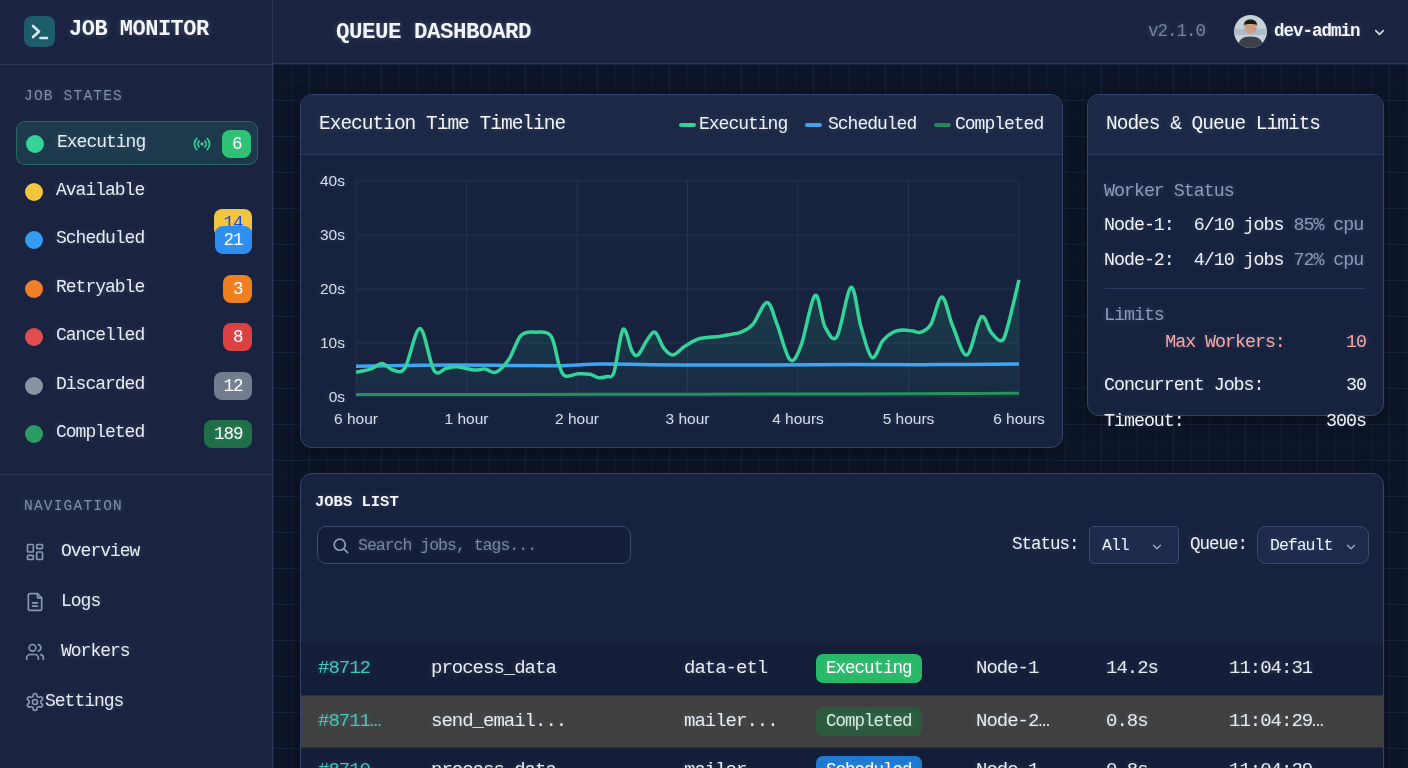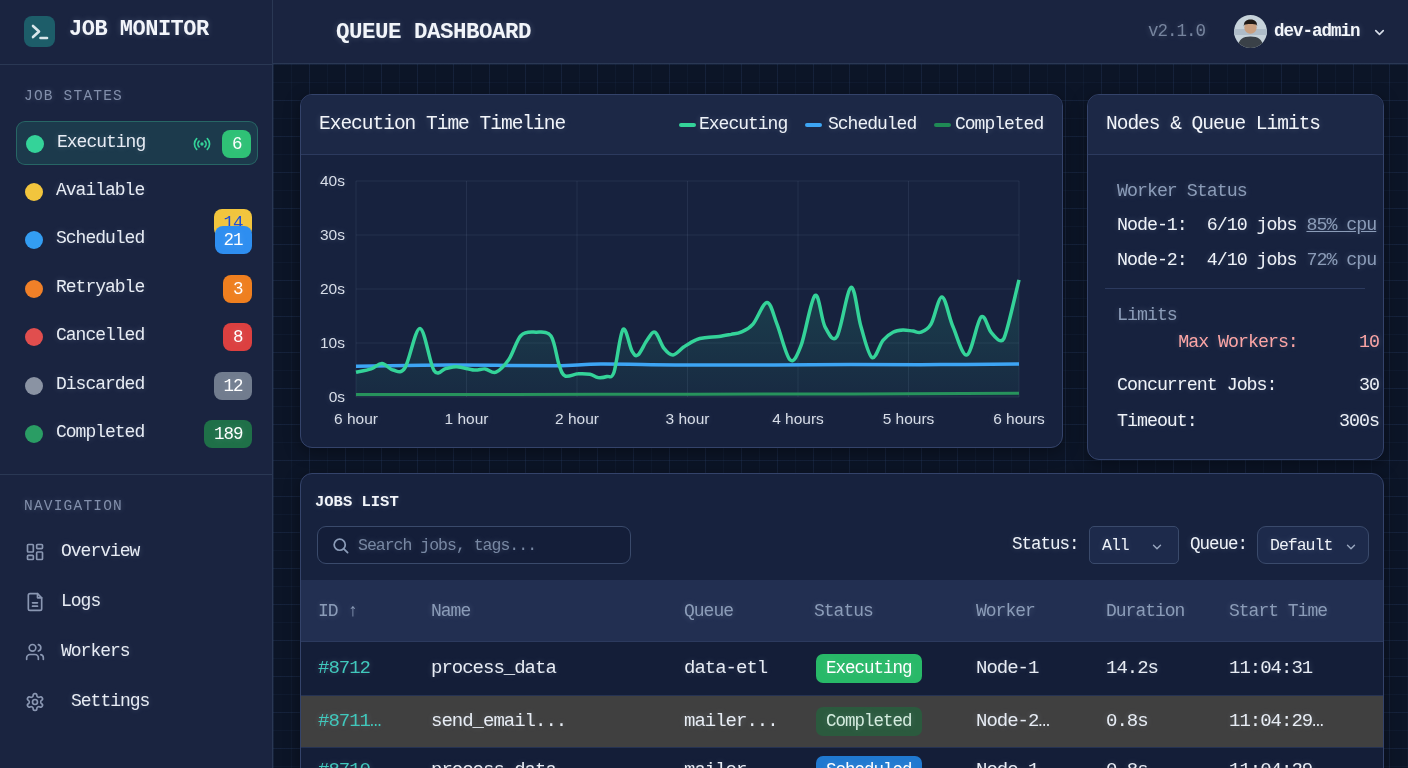--- a/index.html
+++ b/index.html
@@ -23,21 +23,21 @@
 .slabel{color:#828fab;font-size:14.5px;letter-spacing:1.2px;font-weight:400;}
 .srow{position:absolute;left:16px;width:242px;height:44px;border-radius:9px;}
 .sdot{position:absolute;left:9px;top:13px;width:18px;height:18px;border-radius:50%;}
 .sname{position:absolute;left:40px;top:10px;font-size:18px;color:#e7ecf4;}
 .sbadge{position:absolute;right:6px;top:8px;height:28px;border-radius:8px;font-size:17.5px;font-weight:400;line-height:28px;padding:0 9.5px;color:#fff;text-align:center;}
 .nrow{position:absolute;left:25px;font-size:18px;color:#e7ecf4;}
 .nicon{position:absolute;left:25px;width:20px;height:20px;}
 
 .h1{color:#f2f5fa;font-size:22.5px;font-weight:700;letter-spacing:-0.5px;}
 
-.kv{position:absolute;left:1104px;width:262px;font-size:18.3px;white-space:pre;margin-left:13px;}
+.kv{position:absolute;left:1104px;width:262px;font-size:18.3px;white-space:pre;}
 
 .th{position:absolute;color:#8b9cb8;font-size:18px;top:0;line-height:62px;}
 .td{position:absolute;color:#e7ecf4;font-size:19px;}
 .badge{display:inline-block;height:29px;line-height:29px;border-radius:7px;padding:0 10px;font-size:17.5px;}
 </style></head>
 <body>
 <div class="abs" id="main-bg"></div>
 <div class="abs" id="sidebar"></div>
 <div class="abs" id="topbar"></div>
 
@@ -116,21 +116,21 @@
     <path d="M16 21v-2a4 4 0 0 0-4-4H6a4 4 0 0 0-4 4v2"></path>
     <circle cx="9" cy="7" r="4"></circle>
     <path d="M22 21v-2a4 4 0 0 0-3-3.87"></path>
     <path d="M16 3.13a4 4 0 0 1 0 7.75"></path>
   </svg>
 <div class="abs nrow" style="left:61px;top:641px;">Workers</div>
 <svg class="abs nicon" style="top:692px;" viewBox="0 0 24 24" fill="none" stroke="#8a97b2" stroke-width="2" stroke-linecap="round" stroke-linejoin="round">
     <path d="M12.22 2h-.44a2 2 0 0 0-2 2v.18a2 2 0 0 1-1 1.73l-.43.25a2 2 0 0 1-2 0l-.15-.08a2 2 0 0 0-2.73.73l-.22.38a2 2 0 0 0 .73 2.73l.15.1a2 2 0 0 1 1 1.72v.51a2 2 0 0 1-1 1.74l-.15.09a2 2 0 0 0-.73 2.73l.22.38a2 2 0 0 0 2.73.73l.15-.08a2 2 0 0 1 2 0l.43.25a2 2 0 0 1 1 1.73V20a2 2 0 0 0 2 2h.44a2 2 0 0 0 2-2v-.18a2 2 0 0 1 1-1.73l.43-.25a2 2 0 0 1 2 0l.15.08a2 2 0 0 0 2.73-.73l.22-.39a2 2 0 0 0-.73-2.73l-.15-.08a2 2 0 0 1-1-1.74v-.5a2 2 0 0 1 1-1.74l.15-.09a2 2 0 0 0 .73-2.73l-.22-.38a2 2 0 0 0-2.73-.73l-.15.08a2 2 0 0 1-2 0l-.43-.25a2 2 0 0 1-1-1.73V4a2 2 0 0 0-2-2z"></path>
     <circle cx="12" cy="12" r="3"></circle>
   </svg>
-<div class="abs nrow" style="left:71px;top:691px;text-align:center;">Settings</div>
+<div class="abs nrow" style="left:45px;top:691px;text-align:center;">Settings</div>
 
 <div class="abs h1" style="left:296px;top:19px;margin-left:40px;">QUEUE DASHBOARD</div>
 <div class="abs" style="left:1148px;top:21px;color:#76849e;font-size:17.5px;">v2.1.0</div>
 <svg class="abs" style="left:1234px;top:15px;" width="33" height="33" viewBox="0 0 33 33">
     <defs>
       <clipPath id="av">
         <circle cx="16.5" cy="16.5" r="16.5"></circle>
       </clipPath>
     </defs>
     <g clip-path="url(#av)">
@@ -194,26 +194,26 @@
         <text x="607.5" y="329">5 hours</text>
         <text x="718" y="329">6 hours</text>
     </g>
     <path d="M55.0,277.2 C57.5,276.6 65.7,275.4 70.0,273.9 C74.3,272.5 77.3,268.3 81.0,268.5 C84.7,268.7 88.2,274.3 92.0,275.0 C95.8,275.7 99.5,279.8 104.0,272.8 C108.5,265.9 114.2,233.0 119.0,233.4 C123.8,233.9 128.7,268.9 133.0,275.5 C137.3,282.2 141.2,274.0 145.0,273.4 C148.8,272.8 151.3,271.5 156.0,271.8 C160.7,272.0 168.3,274.6 173.0,275.0 C177.7,275.4 180.3,273.6 184.0,273.9 C187.7,274.3 191.0,278.8 195.0,277.2 C199.0,275.5 203.8,270.3 208.0,264.2 C212.2,258.1 215.5,244.9 220.0,240.4 C224.5,235.9 230.0,237.1 235.0,237.2 C240.0,237.3 246.2,235.6 250.0,241.0 C253.8,246.4 255.7,262.9 258.0,269.6 C260.3,276.3 260.8,279.4 264.0,280.9 C267.2,282.5 272.8,279.0 277.0,278.8 C281.2,278.5 285.7,278.7 289.0,279.3 C292.3,279.9 294.2,282.2 297.0,282.6 C299.8,282.9 303.3,282.4 306.0,281.5 C308.7,280.6 310.3,285.0 313.0,277.2 C315.7,269.3 319.0,238.0 322.0,234.5 C325.0,231.0 328.5,251.9 331.0,256.1 C333.5,260.3 334.5,261.7 337.0,259.9 C339.5,258.1 343.2,249.1 346.0,245.3 C348.8,241.5 351.2,235.8 354.0,237.2 C356.8,238.5 360.0,249.6 363.0,253.4 C366.0,257.2 368.7,260.1 372.0,259.9 C375.3,259.6 379.2,254.3 383.0,251.8 C386.8,249.3 391.2,246.3 395.0,244.8 C398.8,243.2 402.2,243.1 406.0,242.6 C409.8,242.1 414.0,242.1 418.0,241.5 C422.0,241.0 426.3,240.1 430.0,239.4 C433.7,238.6 436.3,238.9 440.0,237.2 C443.7,235.5 447.7,234.1 452.0,229.1 C456.3,224.2 462.0,207.5 466.0,207.5 C470.0,207.5 472.2,219.6 476.0,229.1 C479.8,238.6 485.0,261.1 489.0,264.7 C493.0,268.3 495.8,261.4 500.0,250.7 C504.2,240.0 510.0,203.6 514.0,200.5 C518.0,197.3 520.3,225.0 524.0,231.8 C527.7,238.6 531.7,248.1 536.0,241.5 C540.3,234.9 546.0,194.0 550.0,192.4 C554.0,190.8 556.5,220.1 560.0,231.8 C563.5,243.5 567.3,260.3 571.0,262.6 C574.7,264.8 578.5,249.5 582.0,245.3 C585.5,241.1 588.7,238.9 592.0,237.2 C595.3,235.5 598.7,235.2 602.0,235.0 C605.3,234.9 609.0,235.8 612.0,236.1 C615.0,236.5 617.0,238.4 620.0,237.2 C623.0,236.0 626.5,235.0 630.0,229.1 C633.5,223.3 637.3,201.7 641.0,202.1 C644.7,202.6 647.8,222.2 652.0,231.8 C656.2,241.4 661.3,261.5 666.0,259.9 C670.7,258.3 676.0,225.9 680.0,222.1 C684.0,218.3 686.7,233.2 690.0,237.2 C693.3,241.2 697.3,246.4 700.0,245.8 C702.7,245.3 703.0,244.1 706.0,234.0 C709.0,223.8 716.0,193.0 718.0,184.8 L718.0,302.0 L55.0,302.0 Z" fill="url(#gfill)" stroke="none"></path>
     <path d="M55.0,299.6 C95.8,299.5 217.5,299.4 300.0,299.3 C382.5,299.2 480.3,299.2 550.0,299.0 C619.7,298.8 690.0,298.4 718.0,298.2" fill="none" stroke="#27935c" stroke-width="3"></path>
     <path d="M55.0,271.2 C70.8,271.0 115.8,270.2 150.0,270.1 C184.2,270.1 235.0,270.9 260.0,270.7 C285.0,270.5 276.7,269.1 300.0,269.1 C323.3,269.0 358.3,270.0 400.0,270.1 C441.7,270.2 510.0,269.7 550.0,269.6 C590.0,269.5 612.0,269.7 640.0,269.6 C668.0,269.5 705.0,269.1 718.0,269.1" fill="none" stroke="#3da5f4" stroke-width="3.5"></path>
     <path d="M55.0,277.2 C57.5,276.6 65.7,275.4 70.0,273.9 C74.3,272.5 77.3,268.3 81.0,268.5 C84.7,268.7 88.2,274.3 92.0,275.0 C95.8,275.7 99.5,279.8 104.0,272.8 C108.5,265.9 114.2,233.0 119.0,233.4 C123.8,233.9 128.7,268.9 133.0,275.5 C137.3,282.2 141.2,274.0 145.0,273.4 C148.8,272.8 151.3,271.5 156.0,271.8 C160.7,272.0 168.3,274.6 173.0,275.0 C177.7,275.4 180.3,273.6 184.0,273.9 C187.7,274.3 191.0,278.8 195.0,277.2 C199.0,275.5 203.8,270.3 208.0,264.2 C212.2,258.1 215.5,244.9 220.0,240.4 C224.5,235.9 230.0,237.1 235.0,237.2 C240.0,237.3 246.2,235.6 250.0,241.0 C253.8,246.4 255.7,262.9 258.0,269.6 C260.3,276.3 260.8,279.4 264.0,280.9 C267.2,282.5 272.8,279.0 277.0,278.8 C281.2,278.5 285.7,278.7 289.0,279.3 C292.3,279.9 294.2,282.2 297.0,282.6 C299.8,282.9 303.3,282.4 306.0,281.5 C308.7,280.6 310.3,285.0 313.0,277.2 C315.7,269.3 319.0,238.0 322.0,234.5 C325.0,231.0 328.5,251.9 331.0,256.1 C333.5,260.3 334.5,261.7 337.0,259.9 C339.5,258.1 343.2,249.1 346.0,245.3 C348.8,241.5 351.2,235.8 354.0,237.2 C356.8,238.5 360.0,249.6 363.0,253.4 C366.0,257.2 368.7,260.1 372.0,259.9 C375.3,259.6 379.2,254.3 383.0,251.8 C386.8,249.3 391.2,246.3 395.0,244.8 C398.8,243.2 402.2,243.1 406.0,242.6 C409.8,242.1 414.0,242.1 418.0,241.5 C422.0,241.0 426.3,240.1 430.0,239.4 C433.7,238.6 436.3,238.9 440.0,237.2 C443.7,235.5 447.7,234.1 452.0,229.1 C456.3,224.2 462.0,207.5 466.0,207.5 C470.0,207.5 472.2,219.6 476.0,229.1 C479.8,238.6 485.0,261.1 489.0,264.7 C493.0,268.3 495.8,261.4 500.0,250.7 C504.2,240.0 510.0,203.6 514.0,200.5 C518.0,197.3 520.3,225.0 524.0,231.8 C527.7,238.6 531.7,248.1 536.0,241.5 C540.3,234.9 546.0,194.0 550.0,192.4 C554.0,190.8 556.5,220.1 560.0,231.8 C563.5,243.5 567.3,260.3 571.0,262.6 C574.7,264.8 578.5,249.5 582.0,245.3 C585.5,241.1 588.7,238.9 592.0,237.2 C595.3,235.5 598.7,235.2 602.0,235.0 C605.3,234.9 609.0,235.8 612.0,236.1 C615.0,236.5 617.0,238.4 620.0,237.2 C623.0,236.0 626.5,235.0 630.0,229.1 C633.5,223.3 637.3,201.7 641.0,202.1 C644.7,202.6 647.8,222.2 652.0,231.8 C656.2,241.4 661.3,261.5 666.0,259.9 C670.7,258.3 676.0,225.9 680.0,222.1 C684.0,218.3 686.7,233.2 690.0,237.2 C693.3,241.2 697.3,246.4 700.0,245.8 C702.7,245.3 703.0,244.1 706.0,234.0 C709.0,223.8 716.0,193.0 718.0,184.8" fill="none" stroke="#34d399" stroke-width="3.5" stroke-linejoin="round"></path>
   </svg>
 </div>
 
-<div class="abs card" style="left:1087px;top:94px;width:297px;height:366px;">
+<div class="abs card" style="left:1087px;top:94px;width:297px;height:322px;">
   <div class="cardhead"></div>
   <div class="abs" style="left:18px;top:18px;color:#f2f5fa;font-size:19.5px;">Nodes &amp; Queue Limits</div>
 </div>
 <div class="abs kv" style="top:181px;color:#8b9cb8;">Worker Status</div>
-<div class="abs kv" style="top:215px;color:#eef2f8;">Node-1:  6/10 jobs <span style="color:#8b9cb8;text-decoration:underline;">85% cpu</span></div>
+<div class="abs kv" style="top:215px;color:#eef2f8;">Node-1:  6/10 jobs <span style="color:#8b9cb8;">85% cpu</span></div>
 <div class="abs kv" style="top:250px;color:#eef2f8;">Node-2:  4/10 jobs <span style="color:#8b9cb8;">72% cpu</span></div>
 <div class="abs" style="left:1105px;top:288px;width:260px;height:1px;background:#2c3a5e;"></div>
 <div class="abs kv" style="top:305px;color:#8b9cb8;">Limits</div>
 <div class="abs kv" style="top:332px;color:#fca5a5;text-align:center;">Max Workers:<span style="float:right;">10</span></div>
 <div class="abs kv" style="top:375px;color:#eef2f8;">Concurrent Jobs:<span style="float:right;">30</span></div>
 <div class="abs kv" style="top:411px;color:#eef2f8;">Timeout:<span style="float:right;">300s</span></div>
 
 <div class="abs card" style="left:300px;top:473px;width:1084px;height:360px;">
   <div class="abs" style="left:14px;top:19px;color:#f2f5fa;font-size:15.5px;font-weight:700;letter-spacing:0;">JOBS LIST</div>
   <div class="abs" style="left:16px;top:52px;width:314px;height:38px;border:1px solid #3a4a6b;border-radius:9px;background:#141e39;">
@@ -231,29 +231,20 @@
       </svg>
   </div>
   <div class="abs" style="left:889px;top:60px;color:#eef2f8;font-size:17.5px;">Queue:</div>
   <div class="abs" style="left:956px;top:52px;width:112px;height:38px;border:1px solid #3a4a6b;border-radius:9px;background:#1d2a4b;">
     <div class="abs" style="left:12px;top:9px;color:#eef2f8;font-size:16.5px;">Default</div>
     <svg class="abs" style="left:86px;top:13px;" width="14" height="14" viewBox="0 0 24 24" fill="none" stroke="#9aa8c0" stroke-width="2.4" stroke-linecap="round" stroke-linejoin="round">
         <path d="M6 9l6 6 6-6"></path>
       </svg>
   </div>
 
-  <div class="abs" style="left:0;top:106px;width:1082px;height:62px;background:#222f51;border-bottom:1px solid #2c3a5e;">
-    <div class="th" style="left:17px;">ID ↑</div>
-    <div class="th" style="left:130px;">Name</div>
-    <div class="th" style="left:383px;">Queue</div>
-    <div class="th" style="left:513px;">Status</div>
-    <div class="th" style="left:675px;">Worker</div>
-    <div class="th" style="left:805px;">Duration</div>
-    <div class="th" style="left:928px;">Start Time</div>
-  </div>
   <div class="abs" style="left:0;top:168px;width:1082px;height:54px;background:#141e38;border-bottom:1px solid #253252;">
     <div class="td" style="left:17px;top:15px;color:#40c8bc;">#8712</div>
     <div class="td" style="left:130px;top:15px;">process_data</div>
     <div class="td" style="left:383px;top:15px;">data-etl</div>
     <div class="td" style="left:515px;top:12px;"><span class="badge" style="background:#28b968;color:#fff;">Executing</span></div>
     <div class="td" style="left:675px;top:15px;">Node-1</div>
     <div class="td" style="left:805px;top:15px;">14.2s</div>
     <div class="td" style="left:928px;top:15px;">11:04:31</div>
   </div>
   <div class="abs" style="left:0;top:222px;width:1082px;height:52px;background:#404040;border-bottom:1px solid #253252;">

